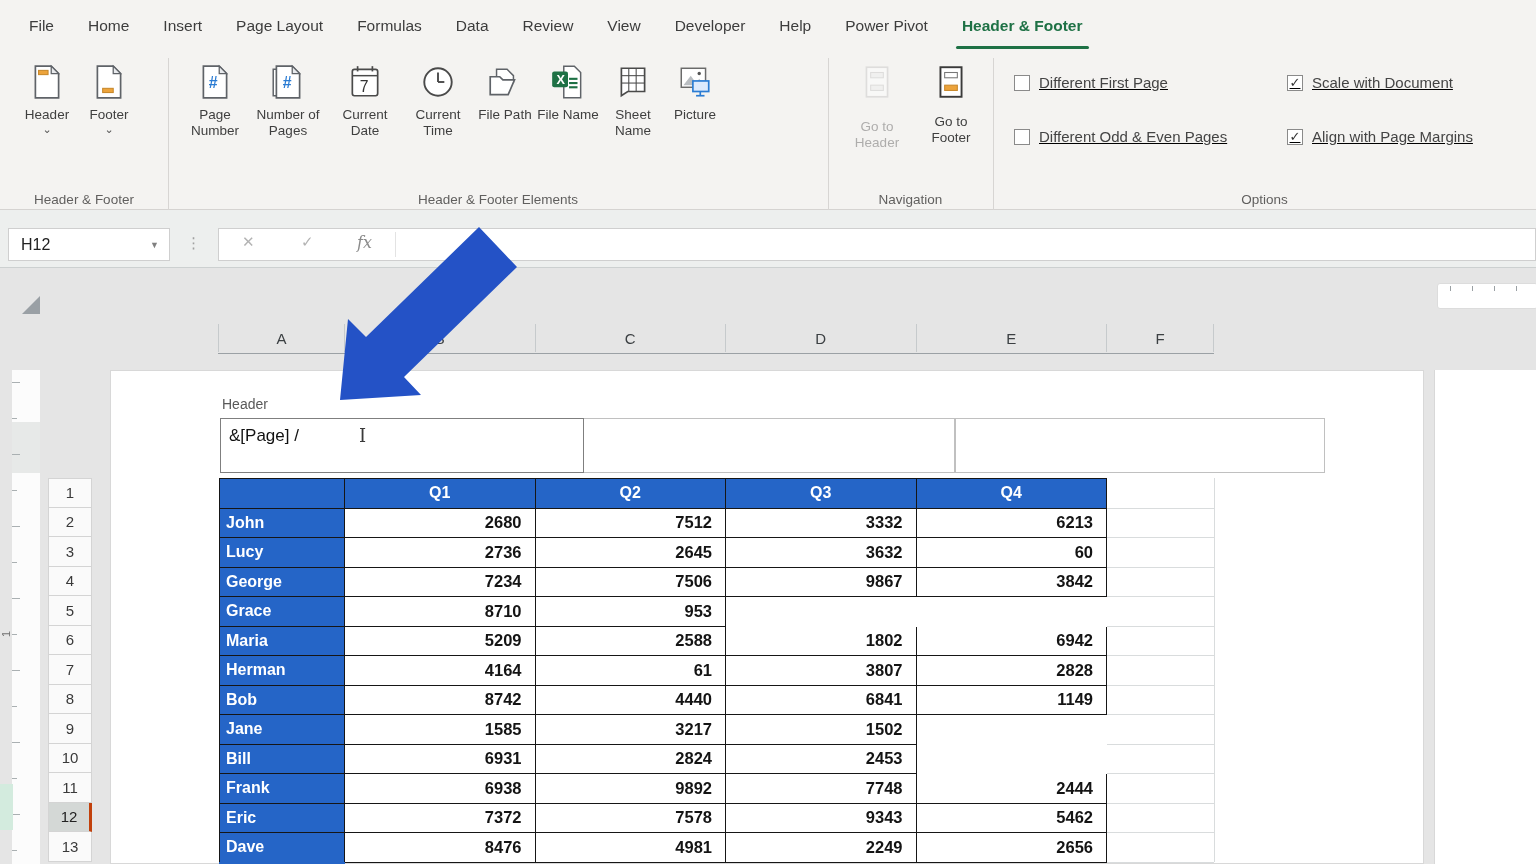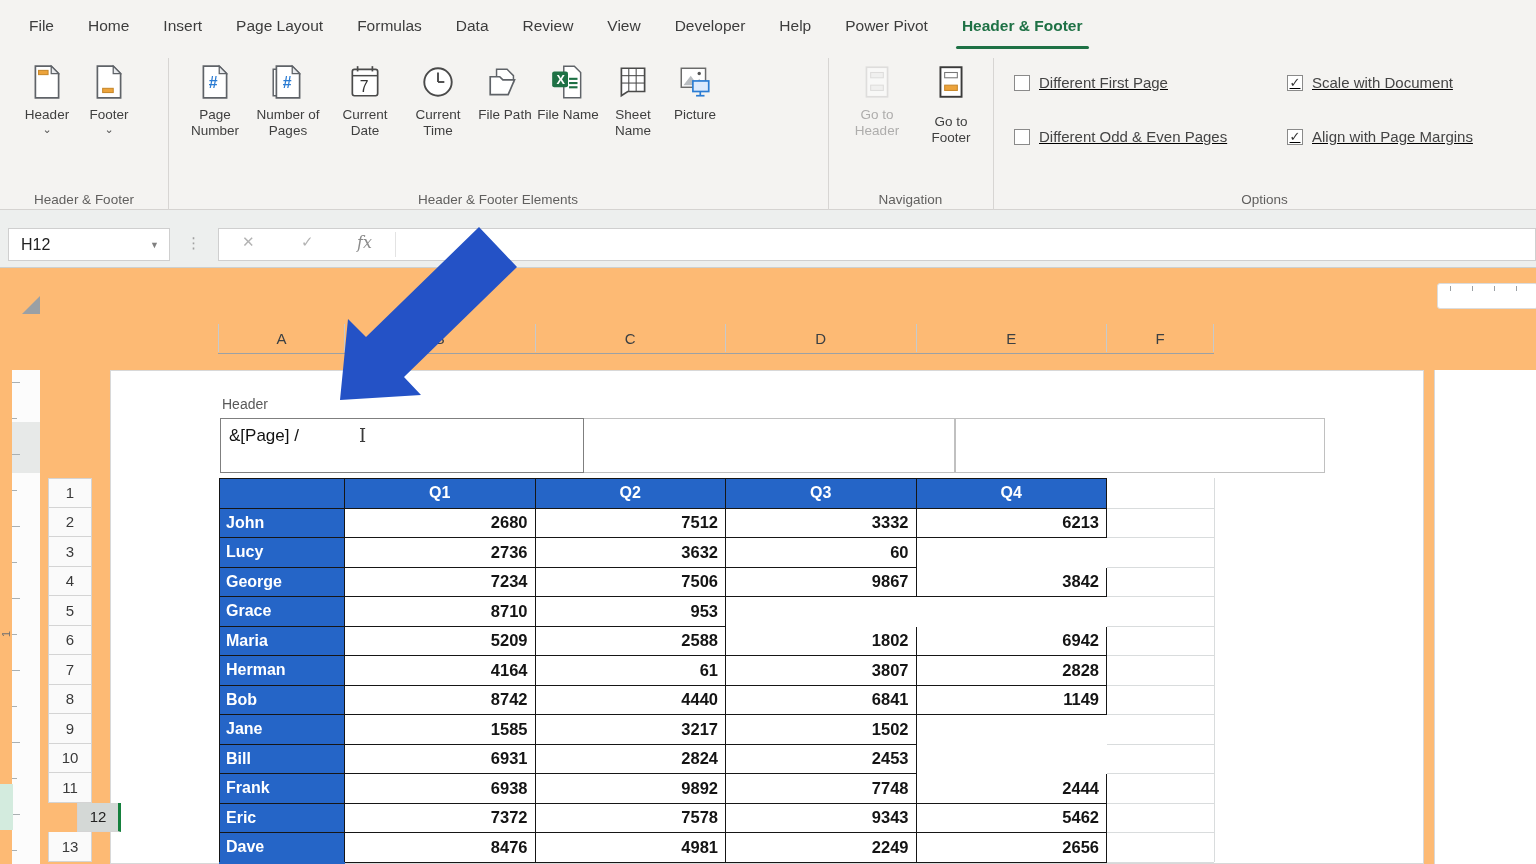--- a/index.html
+++ b/index.html
@@ -1,17 +1,17 @@
 <!DOCTYPE html>
 <html style="--tblue: #2565c7;"><head>
 <meta charset="utf-8">
 <style>
   html,body{margin:0;padding:0;background:#ccc;}
   #screen{position:relative;width:1536px;height:864px;overflow:hidden;
-          background:#fdba74;font-family:"Liberation Sans",sans-serif;
+          background:#e5e5e5;font-family:"Liberation Sans",sans-serif;
           -webkit-font-smoothing:antialiased;}
   
   .tabbar{position:absolute;left:0;top:0;width:1536px;height:52px;background:#f4f3f1;
           display:flex;align-items:center;padding-left:12px;box-sizing:border-box;}
   .tab{position:relative;padding:0 14px;margin:0 3px;font-size:15.5px;color:#3d3d3d;
        height:52px;display:flex;align-items:center;cursor:default;white-space:nowrap;}
   .tab.active{color:#1e7145;font-weight:700;}
   .tab.active::after{content:"";position:absolute;left:8px;right:8px;bottom:3px;height:3px;
        background:#1e7145;border-radius:2px;}
   
@@ -64,39 +64,39 @@
   .vruler{position:absolute;left:12px;top:102px;width:28px;height:494px;background:#fcfcfc;}
   .vruler .margin{position:absolute;left:0;top:52px;width:28px;height:51px;background:#e7e9e8;}
   .vtick{position:absolute;left:0;height:1px;background:#aab0b2;}
   .rnum{position:absolute;left:-9px;font-size:11px;color:#707070;transform:rotate(-90deg);}
   .greenstrip{position:absolute;left:0;top:516px;width:13px;height:46px;background:#d3ebde;}
   .rowhdrs{position:absolute;left:48px;top:210px;width:44px;}
   .rowh{width:44px;height:29.5px;box-sizing:border-box;background:#fafafa;
         border:1px solid #d4d4d4;border-top:none;display:flex;align-items:center;
         justify-content:center;font-size:15px;color:#3a3a3a;}
   .rowh:first-child{border-top:1px solid #d4d4d4;}
-  .rowh.active{background:#d4d8d6;border-right:3px solid #15803d;color:#222;margin-left:29px;}
+  .rowh.active{background:#d4d8d6;border-right:3px solid #c2410c;color:#222;}
   .hdrlabel{position:absolute;left:222px;top:128px;font-size:14px;color:#595959;}
   .hbox{position:absolute;top:150px;height:55px;background:#fff;box-sizing:border-box;}
   .hbox.left{left:220px;width:364px;border:1px solid #7f7f7f;}
   .hbox.mid{left:584px;width:371px;border:1px solid #c0c0c0;border-left:none;}
   .hbox.right{left:955px;width:370px;border:1px solid #c0c0c0;}
   .hval{position:absolute;left:8px;top:7px;font-size:17px;color:#111;}
   .ibeam{position:absolute;left:138px;top:6px;font-family:"DejaVu Serif",serif;
          font-size:18px;color:#3a3a3a;}
   
   .dtable{position:absolute;left:219px;top:210px;border-left:1px solid #161616;
           border-top:1px solid #161616;}
   .trow{display:grid;grid-template-columns:125px 190.5px 190.5px 190.5px 190.5px;height:29.5px;}
   .tc{box-sizing:border-box;border-right:1px solid #161616;border-bottom:1px solid #161616;
       display:flex;align-items:center;background:#fff;font-weight:700;font-size:16px;color:#141414;}
   .tc.blue{background:var(--tblue);color:#fff;}
   .tc.name{justify-content:flex-start;padding-left:6px;}
   .tc.qh{justify-content:center;}
-  .tc.num{justify-content:flex-end;padding-right:7px;font-size:16.5px;}
+  .tc.num{justify-content:flex-end;padding-right:13px;font-size:16.5px;}
   .sliver{position:absolute;left:219px;top:594px;width:126px;height:2px;background:var(--tblue);}
   .gridh{position:absolute;height:1px;background:#d9dcdd;}
   .gridv{position:absolute;width:1px;background:#d9dcdd;}
   .arrow-overlay{position:absolute;left:0;top:0;width:1536px;height:864px;pointer-events:none;}
 </style>
 </head>
 <body>
 
 <div id="screen">
 
@@ -235,21 +235,21 @@
               </svg>
             </div>
             <div class="lbl">Picture</div>
           </div>
         </div>
       <div class="grp-label">Header &amp; Footer Elements</div>
     </div>
     <div class="sep" style="left:828px"></div>
     <div class="group" style="left:828px;width:165px">
       <div class="grp-buttons" style="left:10px">
-          <div class="bigbtn disabled" style="width: 78px;">
+          <div class="bigbtn disabled" style="width: 78px; gap: 12px;">
             <div class="ic">
               <svg width="38" height="38" viewBox="0 0 36 36">
                 <rect x="8" y="4" width="20" height="28" fill="#fff" stroke="#c4c4c4" stroke-width="1.6"></rect>
                 <rect x="12" y="9" width="12" height="5" fill="#ededed" stroke="#c4c4c4"></rect>
                 <rect x="12" y="21" width="12" height="5" fill="#ededed" stroke="#c4c4c4"></rect>
               </svg>
             </div>
             <div class="lbl">Go to Header</div>
           </div>
           <div class="bigbtn" style="width: 70px; gap: 7px;">
@@ -374,20 +374,21 @@
         <div class="trow">
           <div class="tc blue name">John</div>
           <div class="tc num">2680</div>
           <div class="tc num">7512</div>
           <div class="tc num">3332</div>
           <div class="tc num">6213</div>
         </div>
         <div class="trow">
           <div class="tc blue name">Lucy</div>
           <div class="tc num">2736</div>
+          <div class="tc num">2645</div>
           <div class="tc num">3632</div>
           <div class="tc num">60</div>
         </div>
         <div class="trow">
           <div class="tc blue name">George</div>
           <div class="tc num">7234</div>
           <div class="tc num">7506</div>
           <div class="tc num">9867</div>
           <div class="tc num">3842</div>
         </div>

